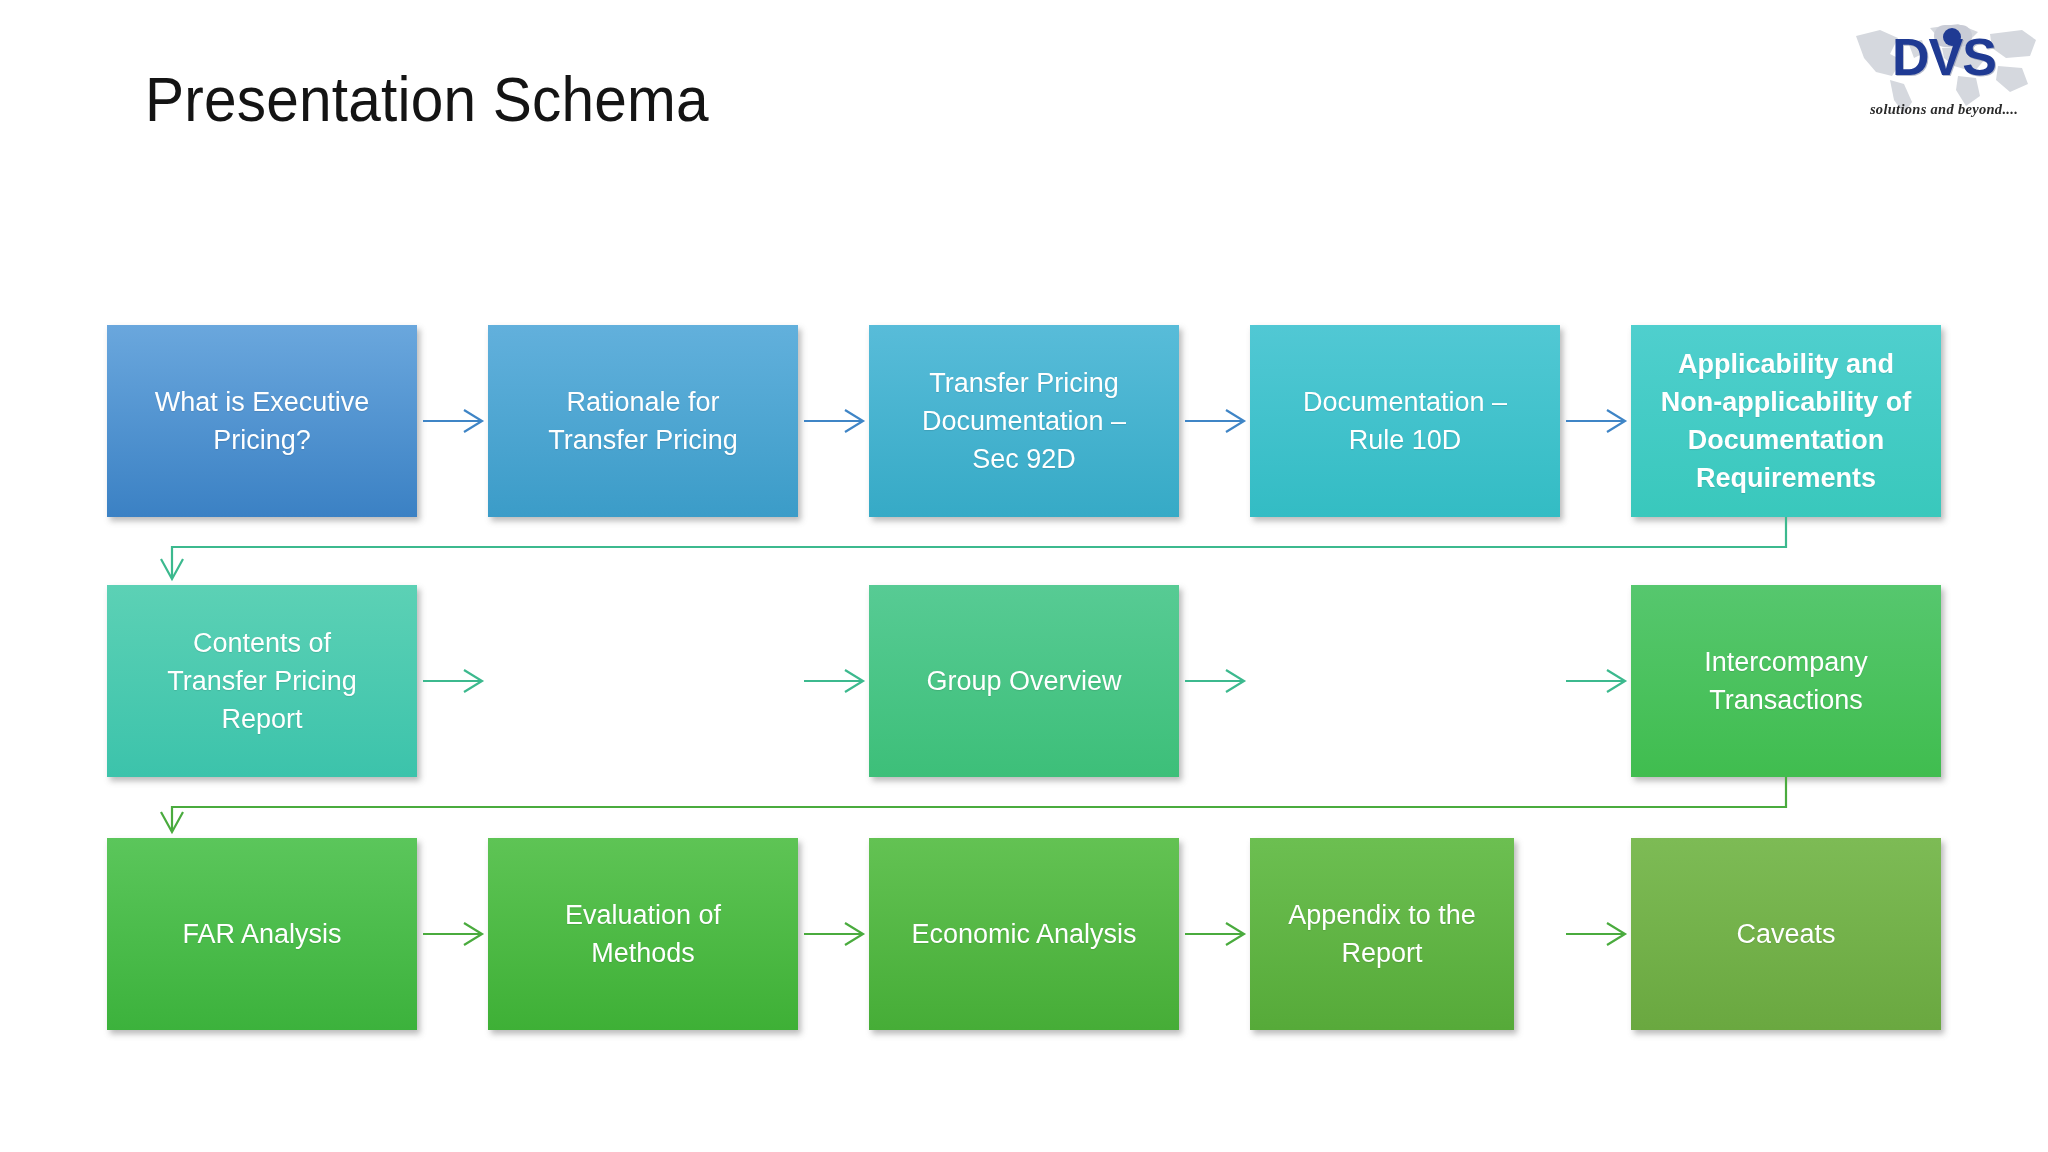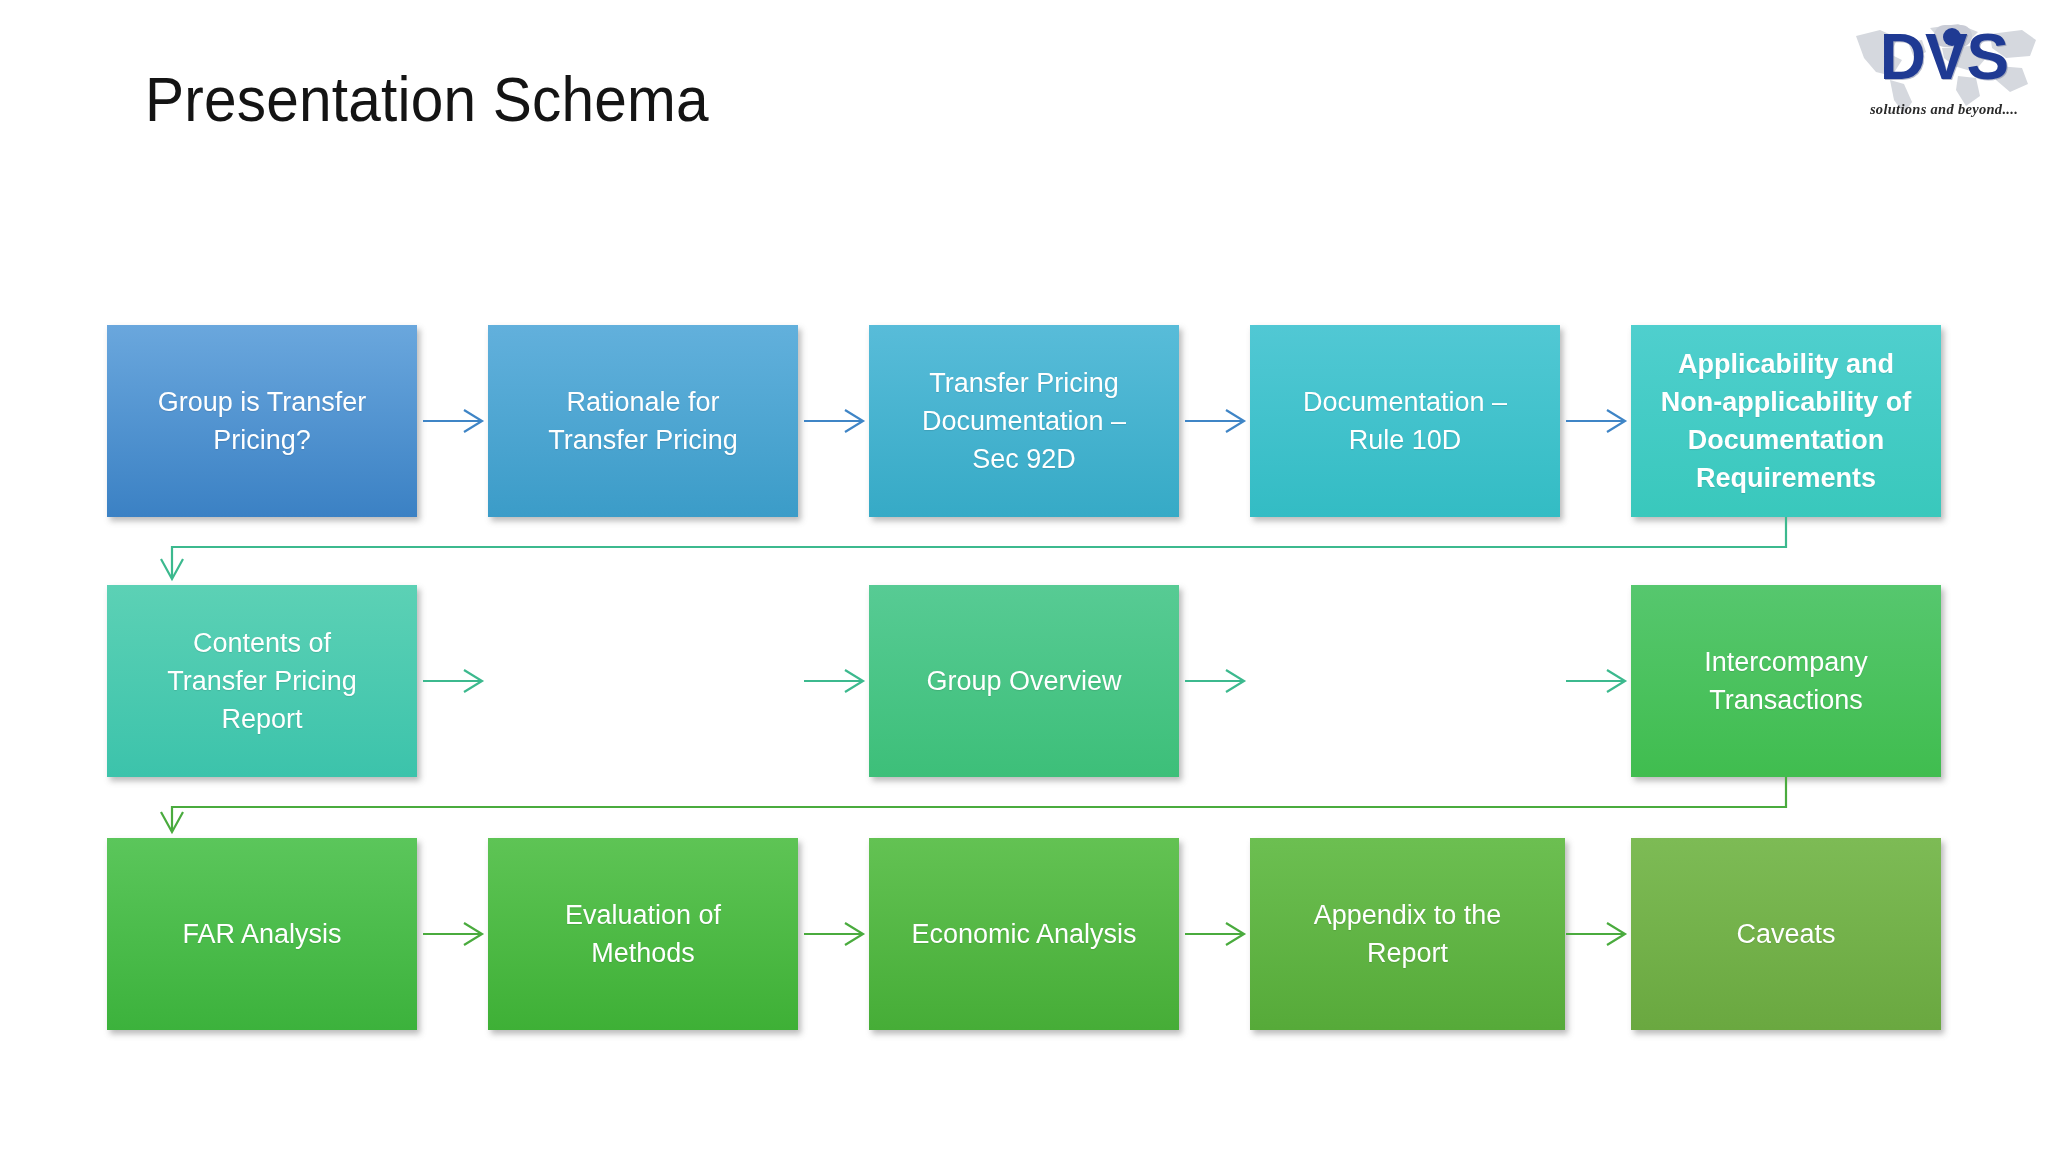--- a/index.html
+++ b/index.html
@@ -47,21 +47,21 @@
   }
   .logo-map svg { position: absolute; left: 0; top: 0; }
   .logo-word {
     position: absolute;
     left: 0;
     top: 6px;
     width: 100%;
     text-align: center;
     font-family: "Liberation Sans", "DejaVu Sans", sans-serif;
     font-weight: bold;
-    font-size: 64px;
+    font-size: 52px;
     line-height: 74px;
     color: #1f3A93;
     letter-spacing: -1px;
     text-shadow: 1px 1px 0 rgba(120,130,160,.55);
   }
   .logo-dot {
     position: absolute;
     left: 97px;
     top: 14px;
     width: 18px;
@@ -148,21 +148,21 @@
   </div>
   <div class="logo-dot-bg"></div>
   <div class="logo-word">DVS</div>
   <div class="logo-dot"></div>
   <div class="logo-tag">solutions and beyond....</div>
 </div>
 
 <div class="flow" id="flow">
     <div class="node" title="What is Transfer Pricing?" style="left: 107px; top: 325px; width: 310px; height: 192px; background: linear-gradient(rgb(106, 167, 221) 0%, rgb(59, 129, 196) 100%);">
       <div>
-        <span>Group is Transfer</span>
+        <span>What is Executive</span>
         <span>Pricing?</span>
       </div>
     </div>
     <div class="node" title="Rationale for Transfer Pricing" style="left: 488px; top: 325px; width: 310px; height: 192px; background: linear-gradient(rgb(98, 176, 220) 0%, rgb(59, 156, 200) 100%);">
       <div>
         <span>Rationale for</span>
         <span>Transfer Pricing</span>
       </div>
     </div>
     <div class="node" title="Transfer Pricing Documentation – Sec 92D" style="left: 869px; top: 325px; width: 310px; height: 192px; background: linear-gradient(rgb(88, 188, 217) 0%, rgb(54, 170, 198) 100%);">
@@ -213,21 +213,21 @@
       <div>
         <span>Evaluation of</span>
         <span>Methods</span>
       </div>
     </div>
     <div class="node" title="Economic Analysis" style="left: 869px; top: 838px; width: 310px; height: 192px; background: linear-gradient(rgb(99, 194, 83) 0%, rgb(70, 173, 55) 100%);">
       <div>
         <span>Economic Analysis</span>
       </div>
     </div>
-    <div class="node" title="Appendix to the Report" style="left: 1250px; top: 838px; width: 315px; height: 192px; background: linear-gradient(rgb(108, 191, 81) 0%, rgb(86, 170, 57) 100%); justify-content: center;">
+    <div class="node" title="Appendix to the Report" style="left: 1250px; top: 838px; width: 264px; height: 192px; background: linear-gradient(rgb(108, 191, 81) 0%, rgb(86, 170, 57) 100%); justify-content: center;">
       <div>
         <span>Appendix to the</span>
         <span>Report</span>
       </div>
     </div>
     <div class="node" title="Caveats" style="left: 1631px; top: 838px; width: 310px; height: 192px; background: linear-gradient(rgb(125, 187, 85) 0%, rgb(106, 168, 64) 100%);">
       <div>
         <span>Caveats</span>
       </div>
     </div>

